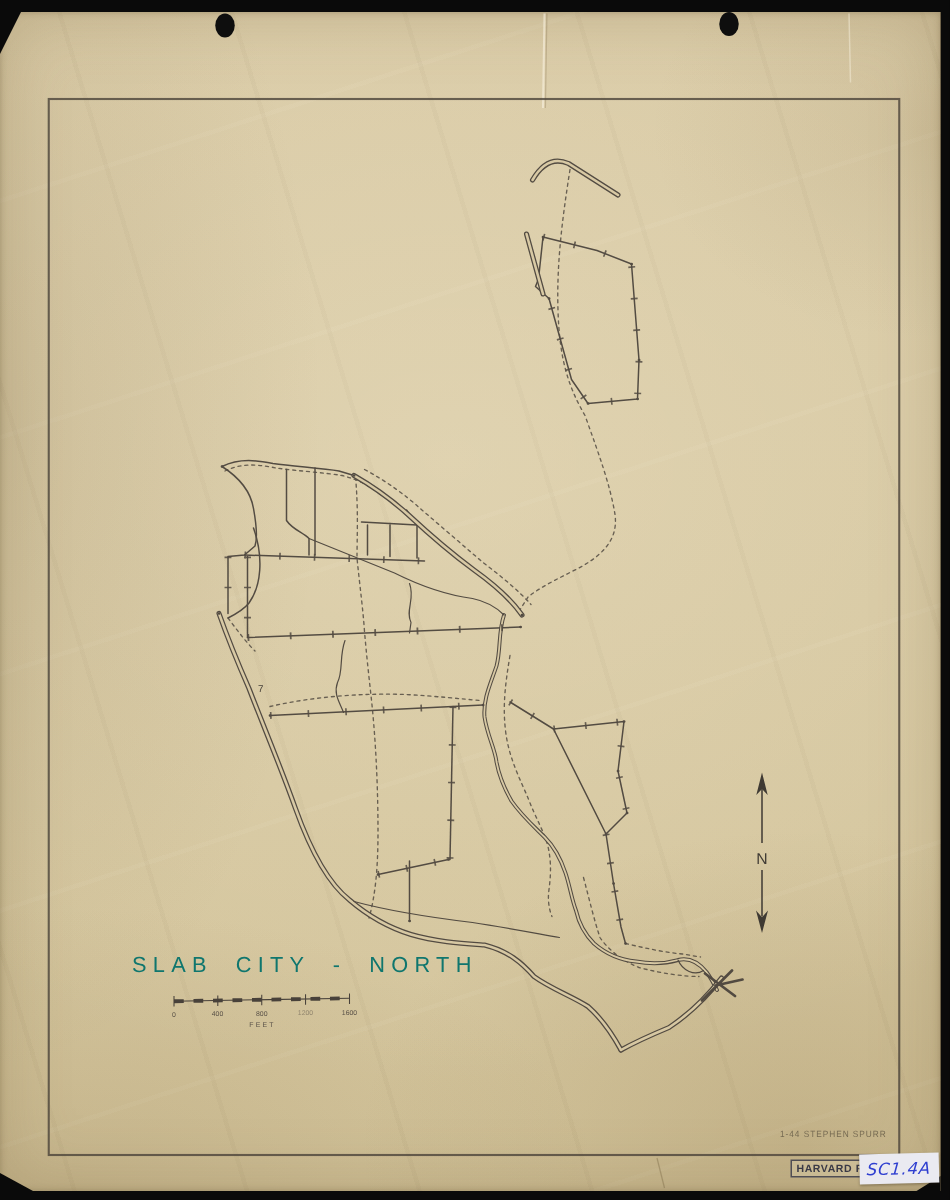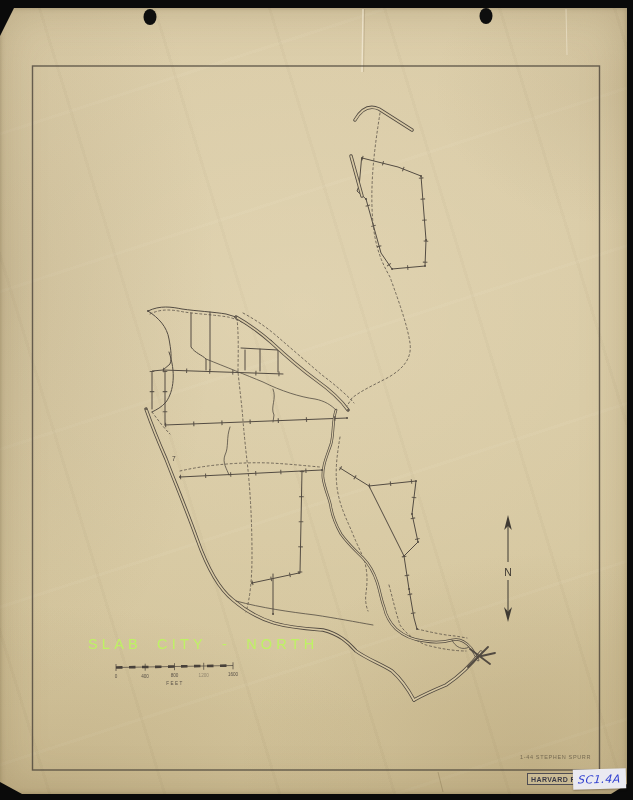--- a/index.html
+++ b/index.html
@@ -17,21 +17,21 @@
       repeating-linear-gradient(-18deg, transparent 0 70px, rgba(255,250,235,.05) 70px 73px, transparent 73px 150px),
       linear-gradient(#d9caa5,#d3c49b);
     box-shadow: inset 0 0 46px rgba(120,98,58,.28), inset 0 0 5px rgba(90,72,40,.35);}
   .corner{position:absolute;width:0;height:0;}
   .corner.tl{left:0;top:8px;border-top:28px solid #0a0a0a;border-right:14px solid transparent;}
   .corner.bl{left:0;bottom:6px;border-bottom:12px solid #0a0a0a;border-right:22px solid transparent;}
   .corner.br{right:6px;bottom:6px;border-bottom:10px solid #0a0a0a;border-left:16px solid transparent;}
   svg.overlay{position:absolute;left:0;top:0;}
   
   .map-title{position:absolute;left:88px;top:636px;font-size:14.5px;font-weight:400;
-    color:#bef264;letter-spacing:4.2px;word-spacing:7px;white-space:nowrap;}
+    color:#0f766e;letter-spacing:4.2px;word-spacing:7px;white-space:nowrap;}
   .credit{position:absolute;left:520px;top:754px;font-size:6px;color:rgba(98,87,68,.8);
     letter-spacing:.7px;white-space:nowrap;transform:scaleX(.92);transform-origin:left top;}
   .stamp{position:absolute;left:527px;top:773px;border:1.3px solid rgba(58,58,72,.85);
     color:#3a3a46;font-size:7px;font-weight:bold;letter-spacing:.4px;padding:2px 3px 1px 3px;
     background:rgba(235,226,200,.25);white-space:nowrap;}
   .sticker{position:absolute;left:573px;top:769px;width:53px;height:20px;background:#eaeaf1;
     transform:rotate(-1.5deg);box-shadow:0 1px 2px rgba(40,30,10,.35);
     display:flex;align-items:center;justify-content:center;}
   .sticker span{font-family:"DejaVu Sans",sans-serif;font-style:italic;font-size:11px;
     color:#2f3fd0;transform:skewX(-6deg);letter-spacing:.5px;}

